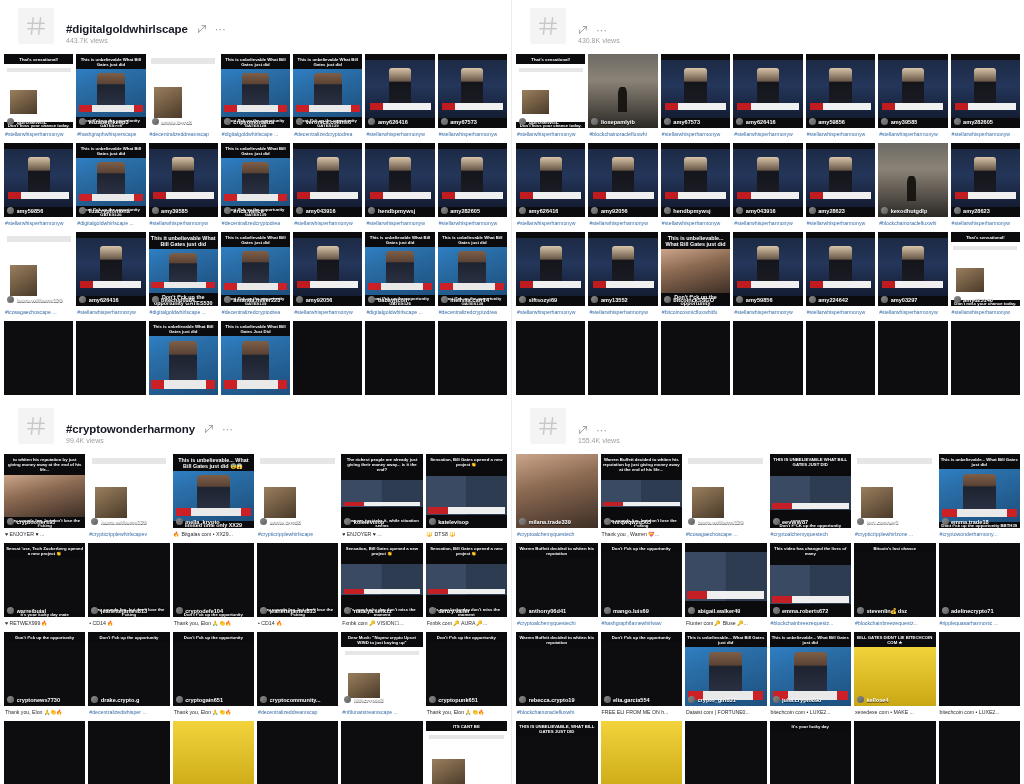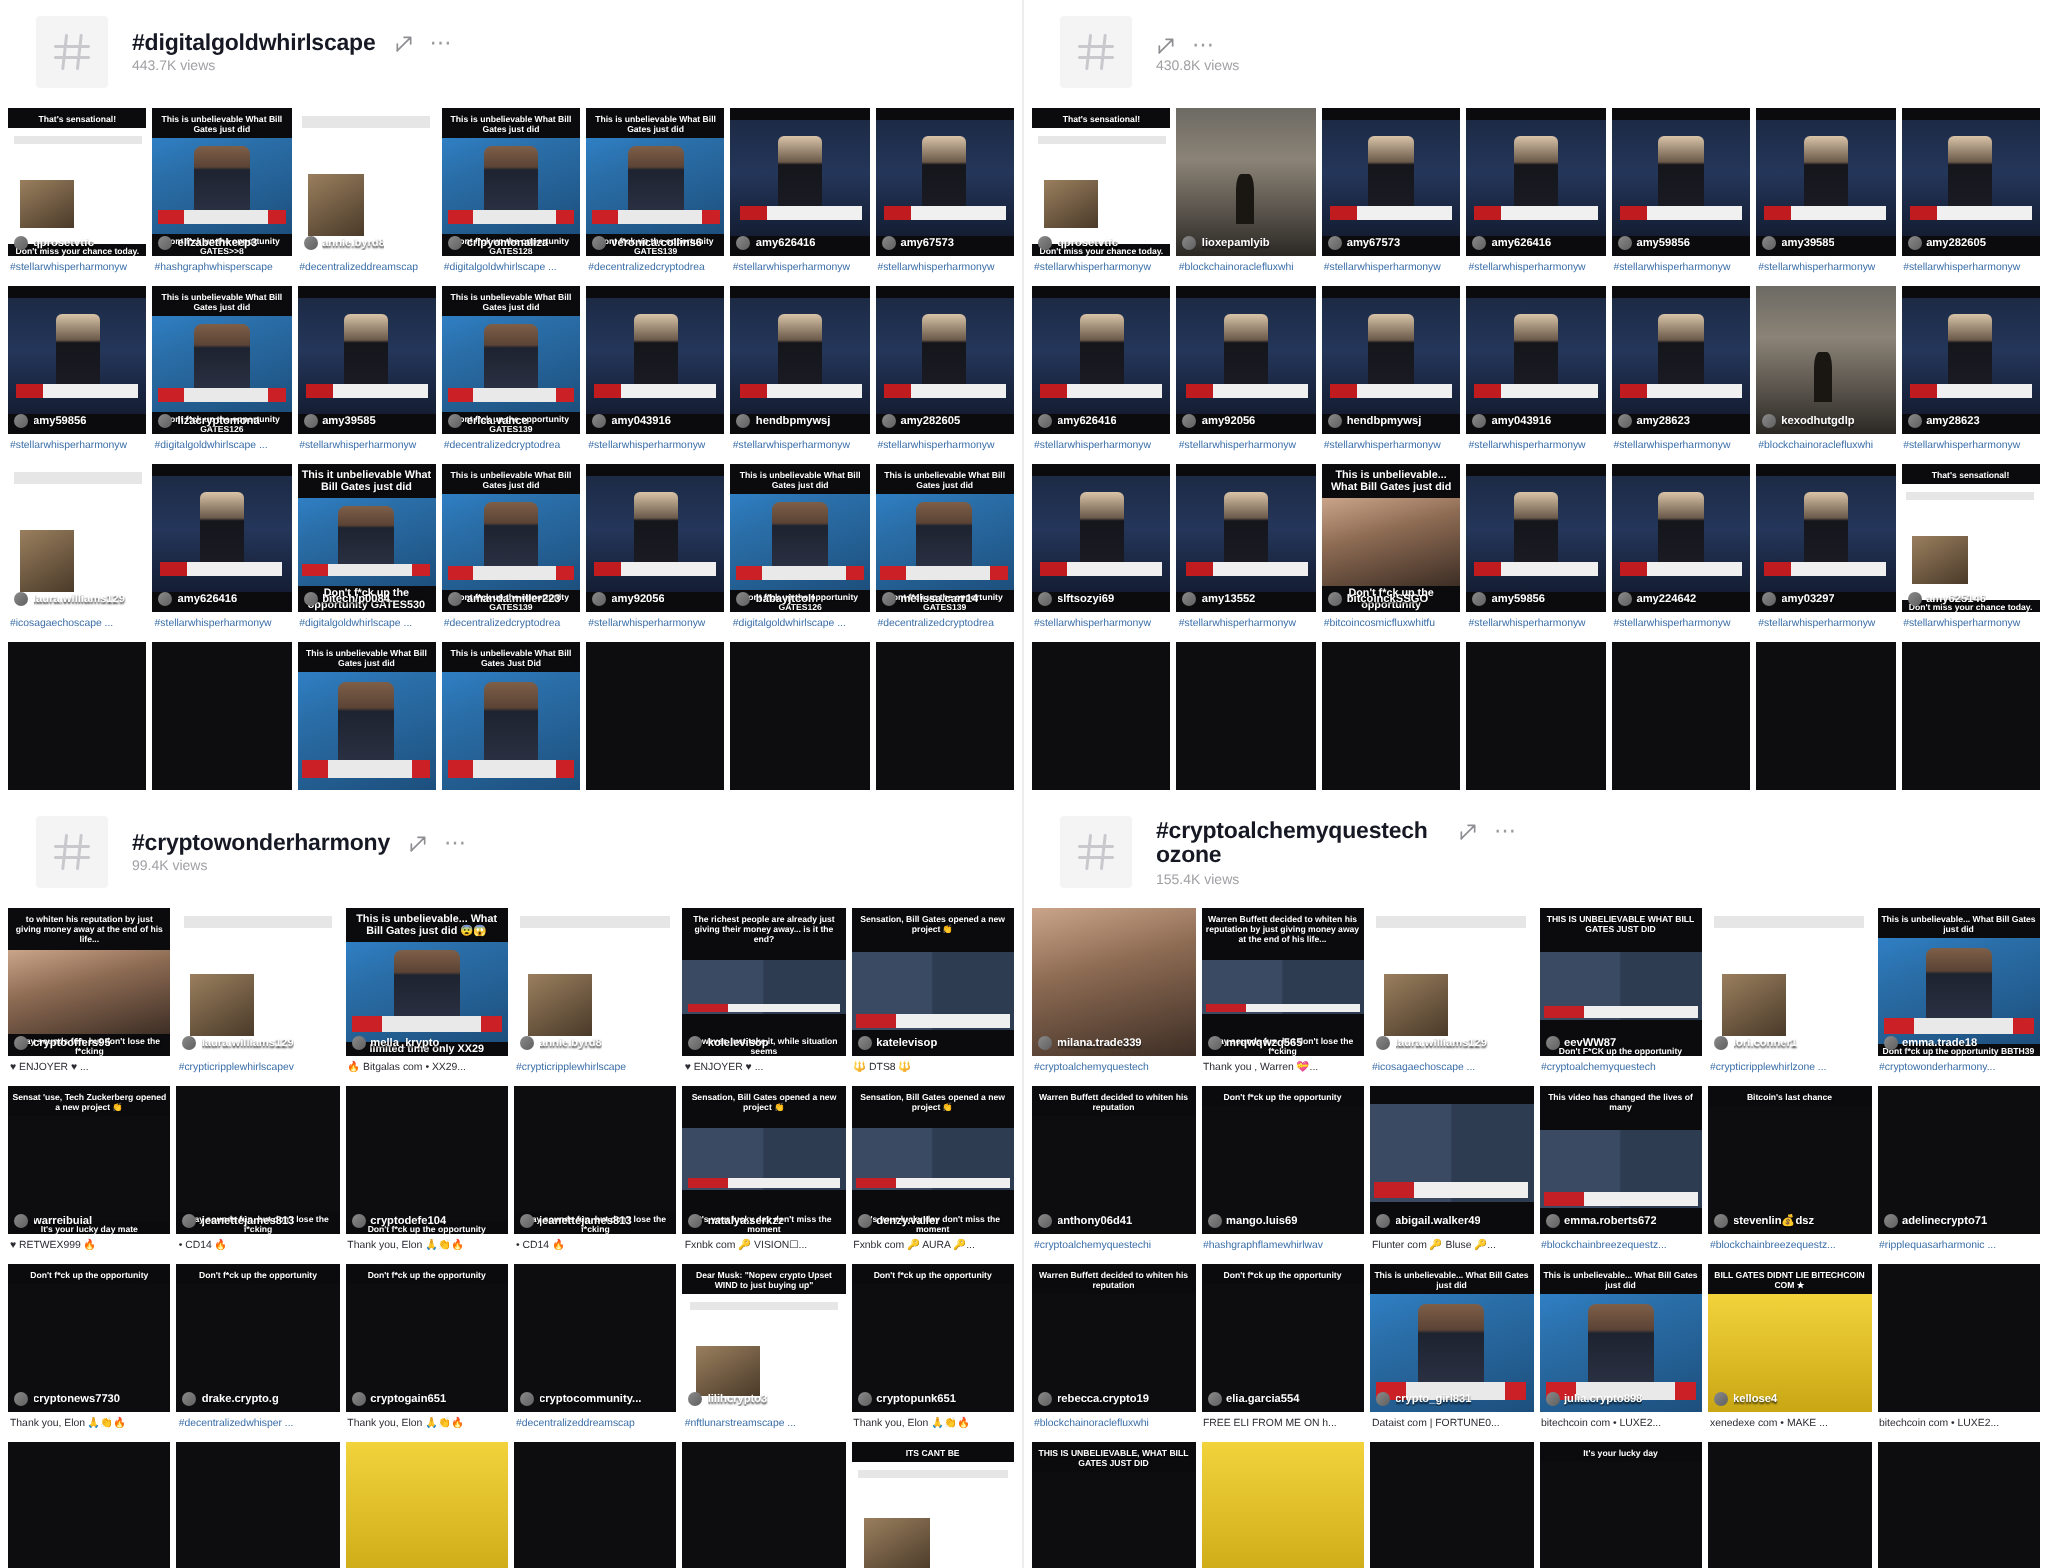--- a/index.html
+++ b/index.html
@@ -11,21 +11,21 @@
   }
   .page { position: relative; width: 1024px; height: 784px; display: flex; }
 
   .column { width: 512px; height: 784px; position: relative; overflow: hidden; }
   .column.left { border-right: 1px solid #ededed; }
 
   .section { position: relative; padding: 0 0 0 0; }
 
   
   .hash-header {
-    display: flex; align-items: center;
+    display: flex; align-items: flex-end;
     padding: 8px 10px 10px 18px;
     gap: 12px;
   }
   .hash-avatar {
     width: 36px; height: 36px; min-width: 36px;
     background: #f4f4f4;
     display: flex; align-items: center; justify-content: center;
     border-radius: 2px;
   }
   .hash-avatar svg { width: 22px; height: 22px; }
@@ -1176,21 +1176,20 @@
           <div class="hash-avatar">
             <svg viewBox="0 0 24 24" fill="none" stroke="#c9c9cd" stroke-width="1.6" stroke-linecap="round">
               <line x1="9" y1="3" x2="7" y2="21"></line>
               <line x1="17" y1="3" x2="15" y2="21"></line>
               <line x1="3" y1="9" x2="21" y2="9"></line>
               <line x1="3" y1="15" x2="21" y2="15"></line>
             </svg>
           </div>
           <div class="hash-meta">
             <div class="hash-title-row">
-              <div class="hash-title">#cryptoalchemyquestechozone</div>
               <div class="hash-actions">
                 <span class="icon-btn">
                   <svg viewBox="0 0 24 24" fill="none" stroke="currentColor" stroke-width="2" stroke-linecap="round" stroke-linejoin="round">
                     <path d="M4 20 L20 4 M20 4 L20 12 M20 4 L12 4"></path>
                     <path d="M4 20 L4 12"></path>
                   </svg>
                 </span>
                 <span class="dots">⋯</span>
               </div>
             </div>

